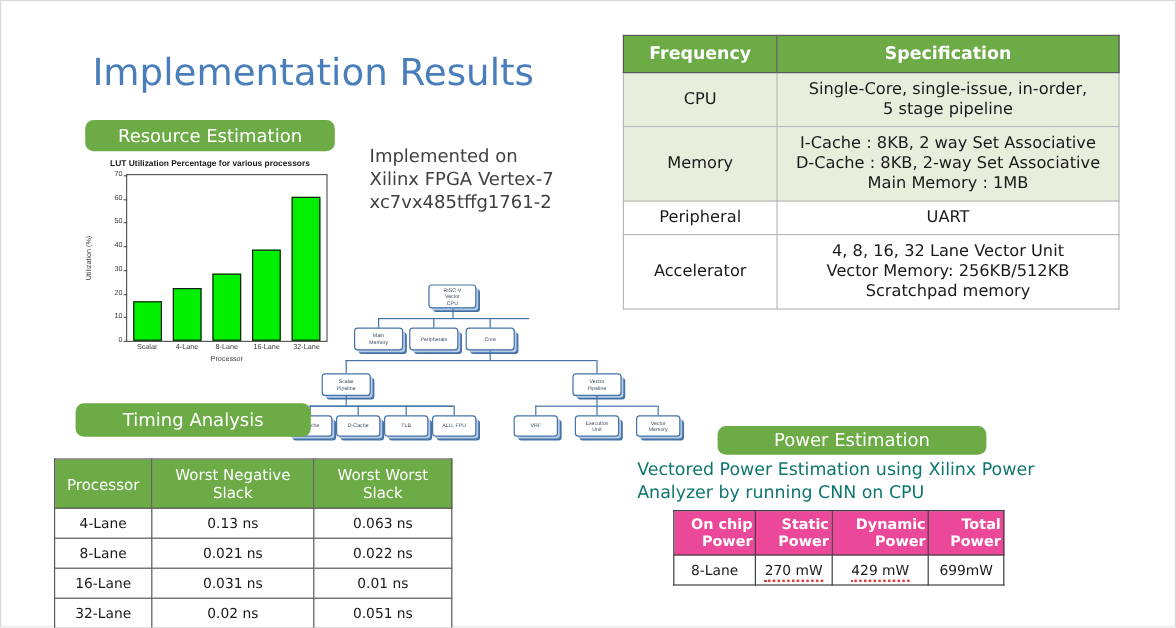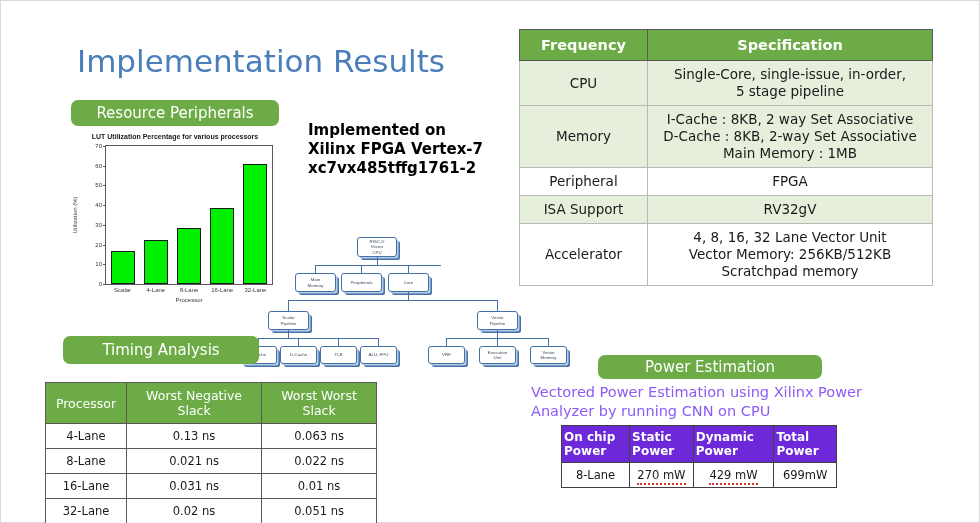--- a/index.html
+++ b/index.html
@@ -36,21 +36,21 @@
   .ytickmark{position:absolute;right:100%;width:3px;height:1px;background:#5a5a5a;}
   .xtick{position:absolute;top:100%;transform:translateX(-50%);
          padding-top:3px;font-size:6px;color:#3b3b3b;white-space:nowrap;}
   .ylabel{position:absolute;left:10px;top:84px;transform:translate(-50%,-50%) rotate(-90deg);
           font-size:6px;color:#3b3b3b;white-space:nowrap;}
   .xlabel{position:absolute;left:40px;top:166px;width:168px;text-align:center;
           font-size:6px;color:#3b3b3b;}
 
   
   .impl{position:absolute;left:307px;top:120px;font-size:15px;line-height:19px;
-        color:#000000;font-family:"DejaVu Sans","Liberation Sans",sans-serif;font-weight:bold;}
+        color:#404040;font-family:"DejaVu Sans","Liberation Sans",sans-serif;}
 
   
   #diagram{position:absolute;left:255px;top:228px;width:330px;height:140px;}
   .node{position:absolute;box-sizing:border-box;background:#ffffff;
         border:1px solid #4472a8;border-radius:3px;
         display:flex;align-items:center;justify-content:center;text-align:center;
         font-size:4.4px;line-height:5.4px;color:#3a4a5c;padding:1px;
         box-shadow:2px 2px 0 -0.5px #b6cbe4, 3.5px 3.5px 0 -0.5px #4472a8;}
   .conn{position:absolute;background:#4472a8;}
 
@@ -69,38 +69,38 @@
   #timing{position:absolute;left:44px;top:381px;width:332px;
           border-collapse:collapse;font-family:"DejaVu Sans","Liberation Sans",sans-serif;}
   #timing th{background:#6cab45;color:#ffffff;font-size:12.5px;font-weight:normal;
              padding:5px 3px;border:1px solid #595959;text-align:center;}
   #timing td{background:#ffffff;color:#1a1a1a;font-size:11.5px;padding:5px 3px;
              text-align:center;border:1px solid #595959;}
   #timing td.c0{width:74px;}
 
   
   .powtext{position:absolute;left:530px;top:382px;width:350px;font-size:14.5px;
-           line-height:19px;color:#8b5cf6;
+           line-height:19px;color:#0f766e;
            font-family:"DejaVu Sans","Liberation Sans",sans-serif;}
   #power{position:absolute;left:560px;top:424px;width:276px;
          border-collapse:collapse;font-family:"DejaVu Sans","Liberation Sans",sans-serif;}
-  #power th{background:#6d28d9;color:#ffffff;font-size:12px;font-weight:bold;
-            padding:4px 2px;border:1px solid #3f3f3f;text-align:left;line-height:14px;}
+  #power th{background:#ec4899;color:#ffffff;font-size:12px;font-weight:bold;
+            padding:4px 2px;border:1px solid #3f3f3f;text-align:right;line-height:14px;}
   #power td{background:#ffffff;color:#1a1a1a;font-size:11.5px;padding:5px 2px;
             text-align:center;border:1px solid #3f3f3f;}
   .sp{border-bottom:2px dotted #e03030;padding-bottom:1px;}
 </style>
 </head>
 <body>
 
 <div id="slide">
 
   <div class="title">Implementation Results</div>
 
-  <div class="pill" id="pill-resource">Resource Peripherals</div>
+  <div class="pill" id="pill-resource">Resource Estimation</div>
 
   <div id="chart">
     <div class="ch-title">LUT Utilization Percentage for various processors</div>
     <div class="plot" id="plot">
       <div class="bars" id="bars">
           <div class="bar" style="height: 24.2857%; background: rgb(0, 240, 0);"></div>
           <div class="bar" style="height: 32.1429%; background: rgb(0, 240, 0);"></div>
           <div class="bar" style="height: 40.7143%; background: rgb(0, 240, 0);"></div>
           <div class="bar" style="height: 55.2857%; background: rgb(0, 240, 0);"></div>
           <div class="bar" style="height: 87.1429%; background: rgb(0, 240, 0);"></div>
@@ -185,25 +185,21 @@
         <tr class="shade">
           <td class="p">CPU</td>
           <td>Single-Core, single-issue, in-order,<br>5 stage pipeline</td>
         </tr>
         <tr class="shade">
           <td class="p">Memory</td>
           <td>I-Cache : 8KB, 2 way Set Associative<br>D-Cache : 8KB, 2-way Set Associative<br>Main Memory : 1MB</td>
         </tr>
         <tr>
           <td class="p">Peripheral</td>
-          <td>FPGA</td>
-        </tr>
-        <tr class="shade">
-          <td class="p">ISA Support</td>
-          <td>RV32gV</td>
+          <td>UART</td>
         </tr>
         <tr>
           <td class="p">Accelerator</td>
           <td>4, 8, 16, 32 Lane Vector Unit<br>Vector Memory: 256KB/512KB Scratchpad memory</td>
         </tr>
       </tbody>
   </table>
 
   <div class="pill" id="pill-timing">Timing Analysis</div>
 

